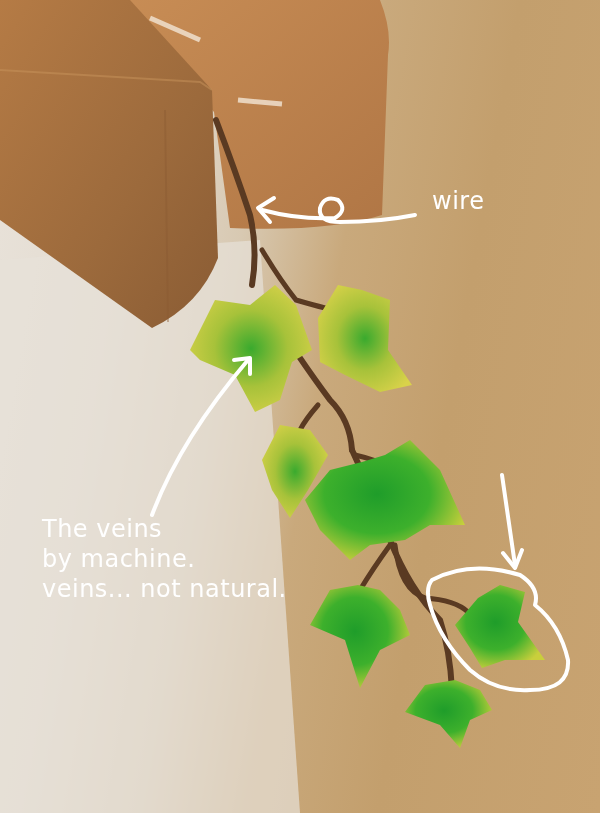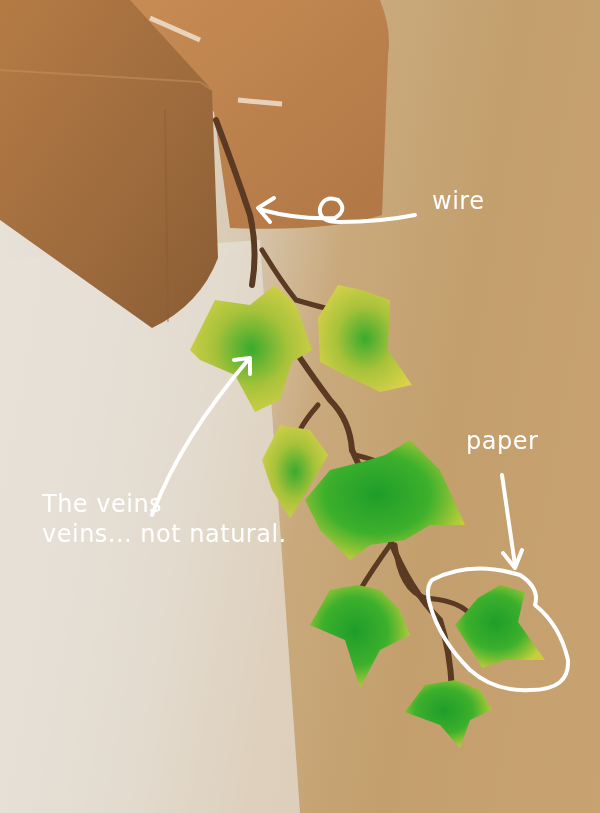--- a/index.html
+++ b/index.html
@@ -10,21 +10,21 @@
   }
   .scene svg.photo { position: absolute; left: 0; top: 0; }
   .label {
     position: absolute; color: #ffffff;
     font-family: "DejaVu Sans", sans-serif;
     font-size: 24px; line-height: 30px; letter-spacing: 0.5px;
     white-space: nowrap;
   }
   .label-wire { left: 432px; top: 186px; }
   .label-paper { left: 466px; top: 426px; }
-  .label-veins { left: 42px; top: 489px; }
+  .label-veins { left: 42px; top: 514px; }
   .label-veins span { display: block; }
 </style>
 </head>
 <body>
 
 <div class="scene">
   <svg class="photo" width="600" height="813" viewBox="0 0 600 813">
     <defs>
       <linearGradient id="woodL" x1="0" y1="0" x2="1" y2="1">
         <stop offset="0" stop-color="#b57b45"></stop>
@@ -102,18 +102,18 @@
       <path d="M234 360 L250 358 L250 374"></path>
 
       <path d="M502 475 Q510 530 515 565"></path>
       <path d="M503 553 L515 568 L522 550"></path>
 
       <path d="M432 580 Q470 560 520 575 Q540 588 535 605 Q560 625 568 660 Q570 690 530 690 Q495 692 470 670 Q440 640 430 605 Q425 588 432 580 Z"></path>
     </g>
   </svg>
 
   <div class="label label-wire">wire</div>
-  <div class="label label-paper">paper</div>
   <div class="label label-veins">
     <span>The veins</span>
+    <span>by machine.</span>
     <span>veins... not natural.</span>
   </div>
 </div>
 
 </body></html>

